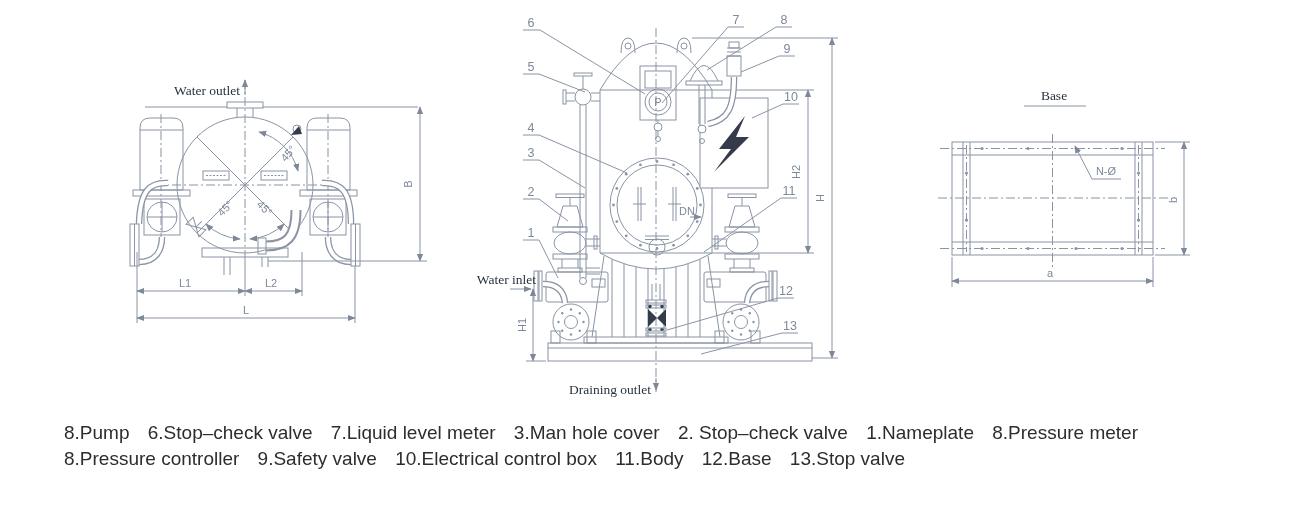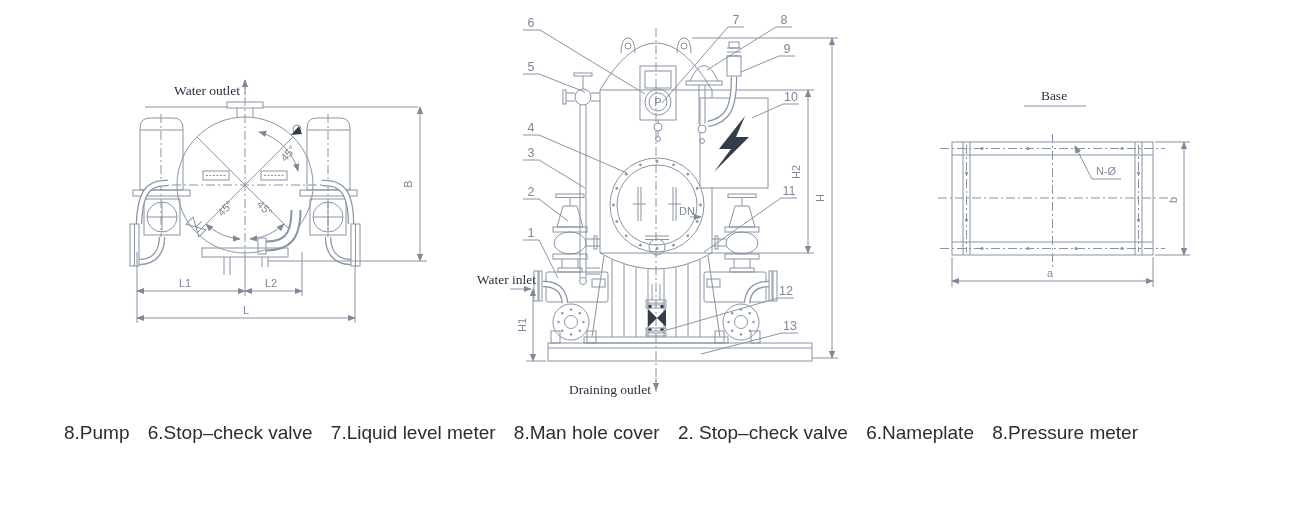--- a/index.html
+++ b/index.html
@@ -430,19 +430,27 @@
       <text class="tech" text-anchor="middle" x="1050" y="277">a</text>
     </g>
   </g>
 </svg>
 
 <div class="caption">
   <div class="cap-line">
     <span>8.Pump</span>
     <span>6.Stop–check valve</span>
     <span>7.Liquid level meter</span>
-    <span>8.Man hole cover</span>
+    <span>3.Man hole cover</span>
     <span>2. Stop–check valve</span>
-    <span>6.Nameplate</span>
+    <span>1.Nameplate</span>
     <span>8.Pressure meter</span>
+  </div>
+  <div class="cap-line">
+    <span>8.Pressure controller</span>
+    <span>9.Safety valve</span>
+    <span>10.Electrical control box</span>
+    <span>11.Body</span>
+    <span>12.Base</span>
+    <span>13.Stop valve</span>
   </div>
 </div>
 </div>
 
 </body></html>

